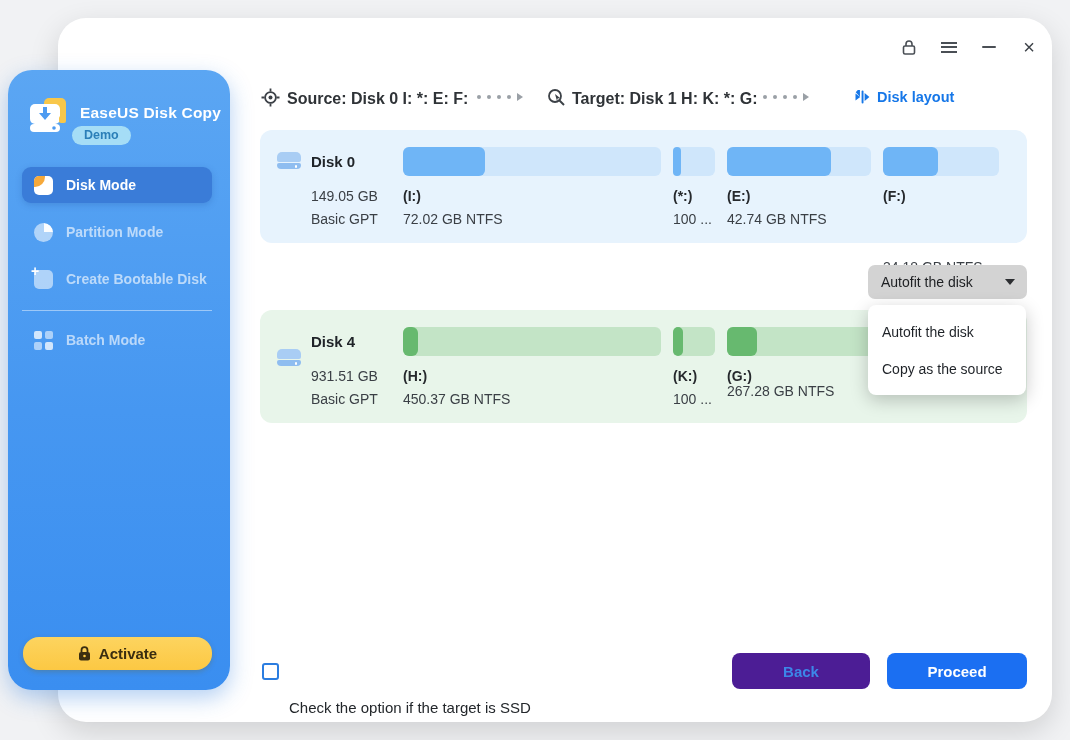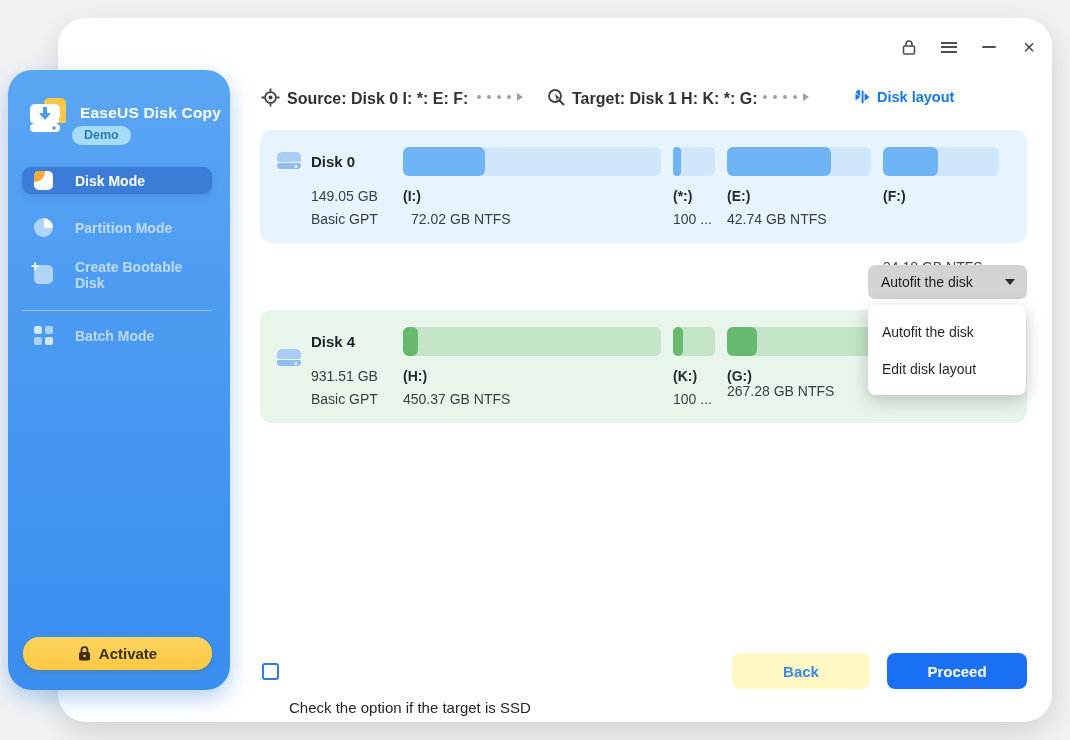--- a/index.html
+++ b/index.html
@@ -32,22 +32,22 @@
     border-radius:24px;
     box-shadow:0 8px 22px rgba(40,120,220,0.35);
   }
   .app-title { color:#ffffff; font-weight:bold; font-size:15.5px; letter-spacing:0.2px; }
   .demo-badge {
     display:inline-block; margin-top:6px; padding:2px 12px 3px;
     background:#a5ddf6; color:#2b7fb8; font-size:12.5px; font-weight:bold;
     border-radius:10px;
   }
   .side-item {
-    position:absolute; left:22px; width:190px; height:27px;
-    display:flex; align-items:center; gap:22px; padding-left:12px;
+    position:absolute; left:22px; width:190px; height:36px;
+    display:flex; align-items:center; gap:13px; padding-left:12px;
     border-radius:9px; color:rgba(255,255,255,0.62);
     font-size:14px; font-weight:bold; cursor:pointer;
   }
   .side-item.active { background:#3a7cd8; color:#ffffff; box-shadow:0 2px 6px rgba(30,80,160,0.25); }
   .side-divider { position:absolute; left:22px; width:190px; height:1px; background:rgba(255,255,255,0.45); }
   .sicon { width:19px; height:19px; position:relative; flex:0 0 auto; }
   
   .icon-diskmode { background:#ffffff; border-radius:5px; overflow:hidden; }
   .icon-diskmode:before { content:""; position:absolute; left:0; top:0; width:11px; height:11px; background:#f6a93b; border-radius:0 0 90% 0; }
   
@@ -107,21 +107,21 @@
     left:868px; top:305px; width:158px;
     background:#ffffff; border-radius:8px; padding:8px 0;
     box-shadow:0 5px 18px rgba(0,0,0,0.22);
   }
   .dd-item { height:37px; display:flex; align-items:center; padding-left:14px; font-size:14px; color:#1f2328; cursor:pointer; }
 
   
   .ssd-checkbox { left:262px; top:663px; width:17px; height:17px; border:2px solid #2b7de0; border-radius:3px; background:#fff; cursor:pointer; }
   .ssd-label { left:289px; top:699px; font-size:15px; color:#23272b; }
   .btn { border-radius:8px; display:flex; align-items:center; justify-content:center; font-size:15px; font-weight:bold; cursor:pointer; }
-  .btn-back { left:732px; top:653px; width:138px; height:36px; background:#fef9c3; color:#3c87e8; }
+  .btn-back { left:732px; top:653px; width:138px; height:36px; background:#4c1d95; color:#3c87e8; }
   .btn-proceed { left:887px; top:653px; width:140px; height:36px; background:#1b6ff2; color:#ffffff; }
 </style>
 </head>
 <body>
 
 <div class="abs window-card"></div>
 
 <div class="abs titlebar-btn" style="left:898px; top:36px;">
   <svg width="16" height="17" viewBox="0 0 16 17">
     <rect x="2.5" y="7" width="11" height="8" rx="1.5" fill="none" stroke="#4a4f55" stroke-width="1.6"></rect>
@@ -240,21 +240,21 @@
 <div class="abs disk-name" style="left:311px; top:153px;">Disk 0</div>
 <div class="abs disk-meta" style="left:311px; top:188px;">149.05 GB</div>
 <div class="abs disk-meta" style="left:311px; top:211px;">Basic GPT</div>
 
 <div class="abs" style="left:403px; top:147px; width:600px; height:90px;">
 
   <div class="part-bar bar-track-blue" style="left:0; width:258px;">
       <span class="bar-fill-blue" style="width:82px;"></span>
     </div>
   <div class="part-label" style="left:0; top:41px;">(I:)</div>
-  <div class="part-info" style="left:8px; top:64px;">72.02 GB NTFS</div>
+  <div class="part-info" style="left:0; top:64px;">72.02 GB NTFS</div>
 
   <div class="part-bar bar-track-blue" style="left:270px; width:42px;">
       <span class="bar-fill-blue" style="width:8px;"></span>
     </div>
   <div class="part-label" style="left:270px; top:41px;">(*:)</div>
   <div class="part-info" style="left:270px; top:64px;">100 ...</div>
 
   <div class="part-bar bar-track-blue" style="left:324px; width:144px;">
       <span class="bar-fill-blue" style="width:104px;"></span>
     </div>
@@ -299,19 +299,19 @@
   <div class="part-info" style="left:324px; top:48px;margin-top:8px;">267.28 GB NTFS</div>
 </div>
 
 <div class="abs dd-button">
   <span>Autofit the disk</span>
   <span class="dd-caret"></span>
 </div>
 
 <div class="abs dd-menu">
   <div class="dd-item">Autofit the disk</div>
-  <div class="dd-item">Edit disk layout</div>
+  <div class="dd-item">Copy as the source</div>
 </div>
 
 <div class="abs ssd-checkbox"></div>
 <div class="abs ssd-label">Check the option if the target is SSD</div>
 <div class="abs btn btn-back">Back</div>
 <div class="abs btn btn-proceed">Proceed</div>
 
 </body></html>

